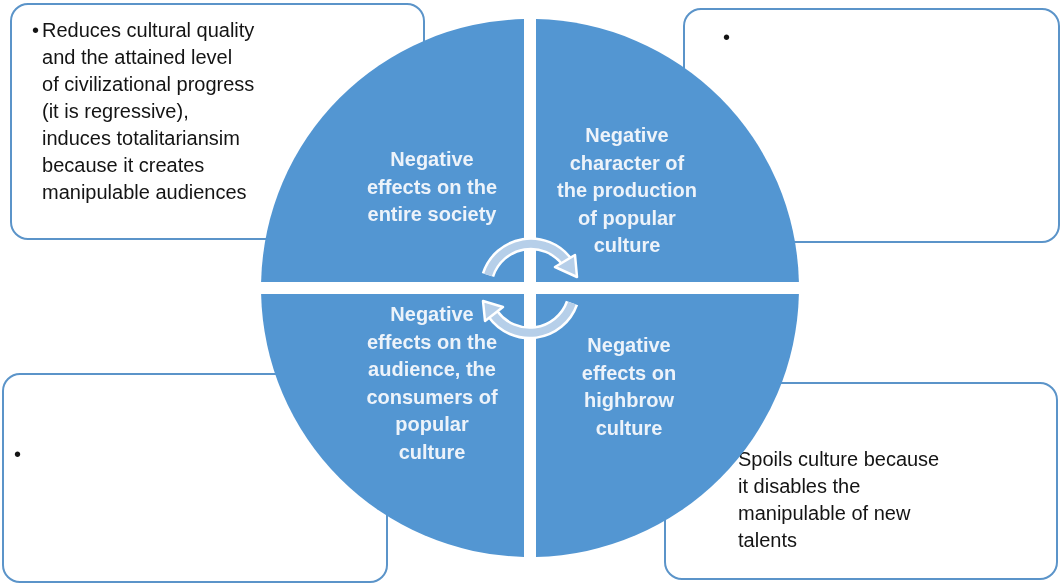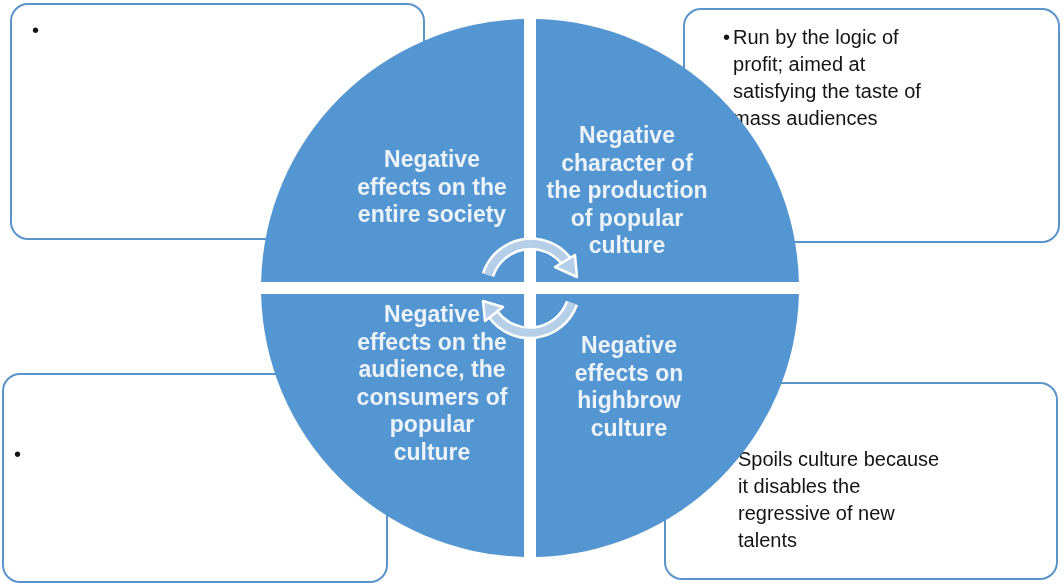--- a/index.html
+++ b/index.html
@@ -48,65 +48,68 @@
     width: 1064px; height: 588px;
     z-index: 2;
     pointer-events: none;
   }
 
   
   .quadrant-label {
     position: absolute;
     transform: translateX(-50%);
     color: var(--label-text, #edf3fa);
-    font-size: 23px;
+    font-size: 20px;
     line-height: 27.5px;
     font-weight: 600;
     text-align: center;
     white-space: pre-line;
     z-index: 3;
   }
   .label-tl { left: 432px; top: 146px; }
   .label-tr { left: 627px; top: 122px; }
   .label-bl { left: 432px; top: 301px; }
   .label-br { left: 629px; top: 332px; }
 </style>
 </head>
 <body>
 
 <div class="canvas">
 
   <div class="callout callout-tl">
     <div class="bullet-row">
       <span class="bullet-marker">•</span>
+      <div class="callout-text">Reduces cultural quality
+and the attained level
+of civilizational progress
+(it is regressive),
+induces totalitariansim
+because it creates
+manipulable audiences</div>
     </div>
   </div>
 
   <div class="callout callout-tr">
     <div class="bullet-row">
       <span class="bullet-marker">•</span>
-      <div class="callout-text">Run by the logic of
-profit; aimed at
-satisfying the taste of
-mass audiences</div>
     </div>
   </div>
 
   <div class="callout callout-bl">
     <div class="bullet-row">
       <span class="bullet-marker">•</span>
     </div>
   </div>
 
   <div class="callout callout-br">
     <div class="bullet-row">
       <span class="bullet-marker">•</span>
       <div class="callout-text">Spoils culture because
 it disables the
-regressive of new
+manipulable of new
 talents</div>
     </div>
   </div>
 
   <svg class="circle-svg" viewBox="0 0 1064 588" xmlns="http://www.w3.org/2000/svg">
 
     <path d="M 524 282 L 261.1 282 A 269 269 0 0 1 524 19.1 Z" style="fill:var(--quadrant-fill,#5396d2)"></path>
     <path d="M 536 282 L 536 19.1 A 269 269 0 0 1 798.9 282 Z" style="fill:var(--quadrant-fill,#5396d2)"></path>
     <path d="M 536 294 L 798.9 294 A 269 269 0 0 1 536 556.9 Z" style="fill:var(--quadrant-fill,#5396d2)"></path>
     <path d="M 524 294 L 524 556.9 A 269 269 0 0 1 261.1 294 Z" style="fill:var(--quadrant-fill,#5396d2)"></path>

